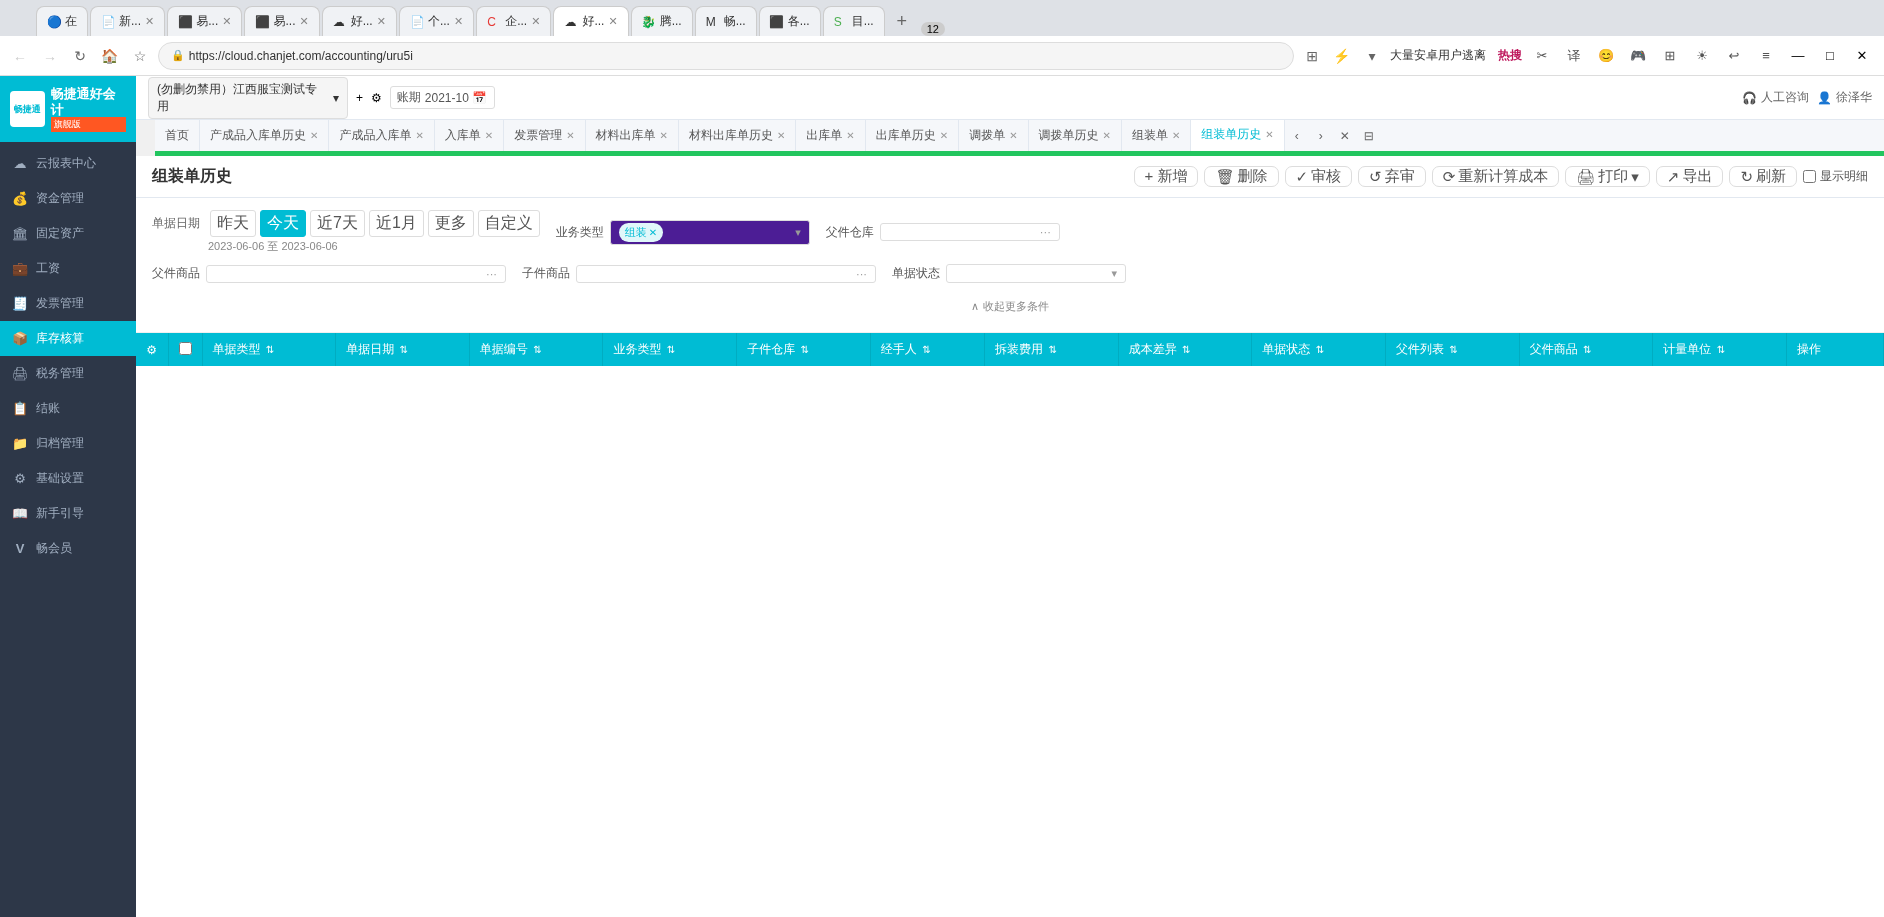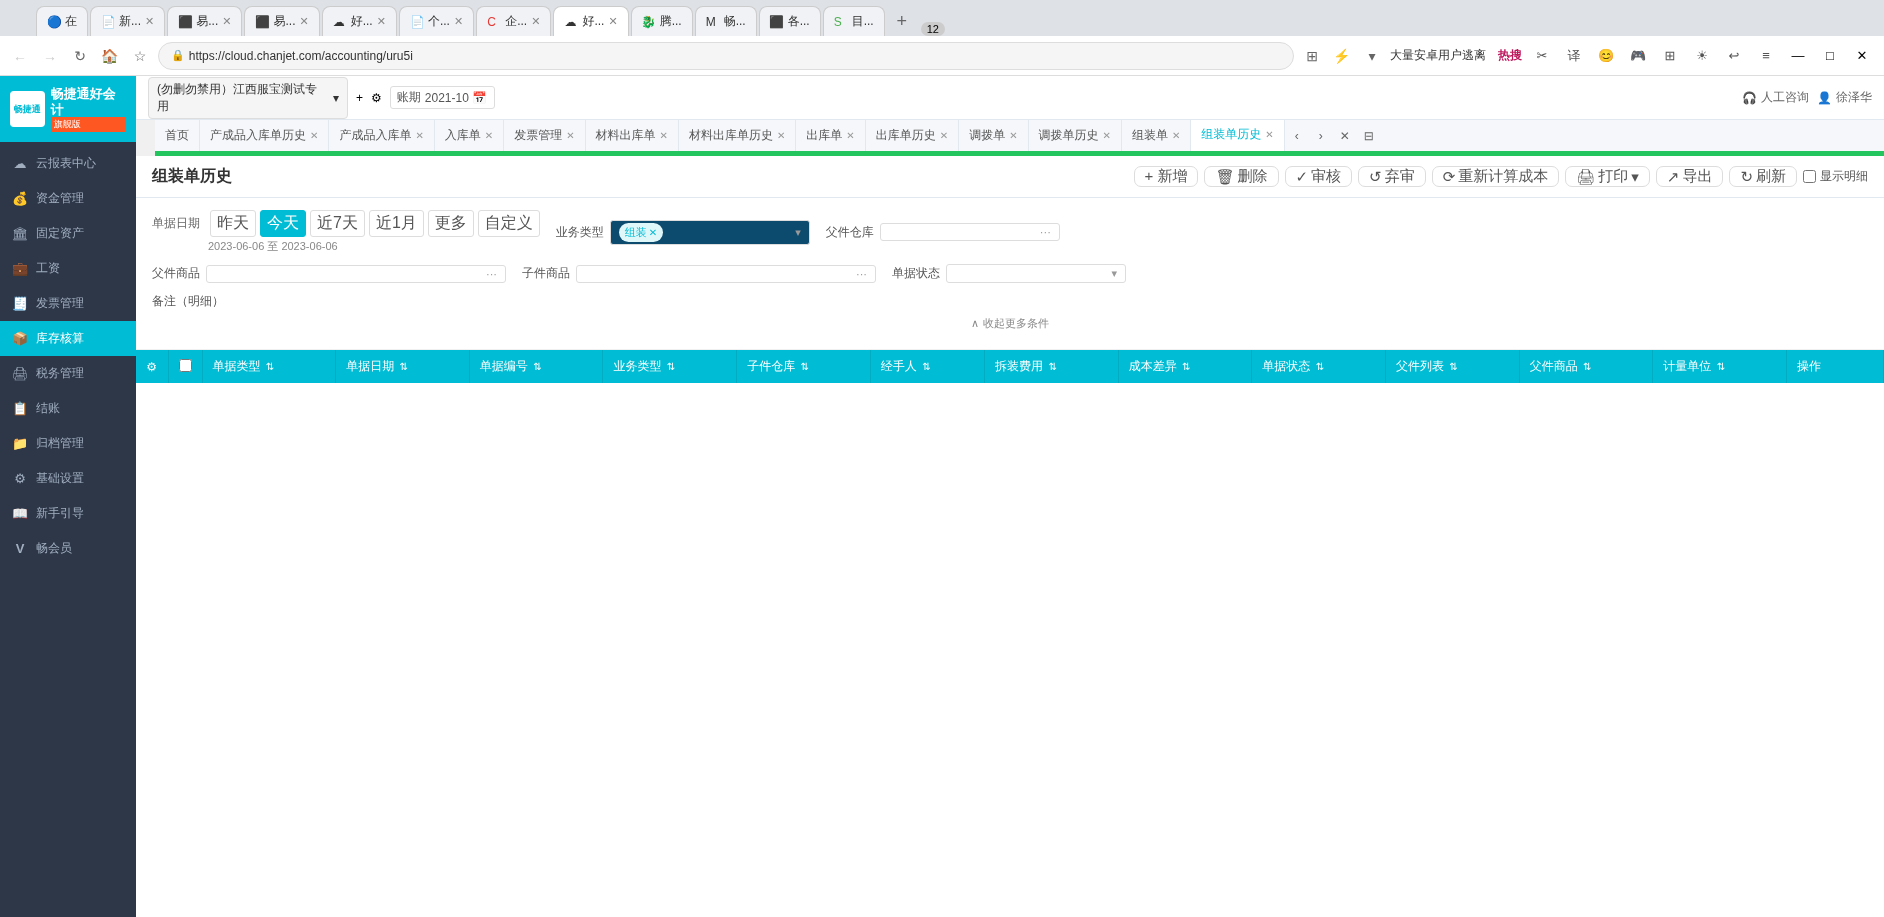--- a/index.html
+++ b/index.html
@@ -411,21 +411,21 @@
                 <button class="date-btn">近1月</button>
                 <button class="date-btn">更多</button>
                 <button class="date-btn">自定义</button>
               </div>
             </div>
             <span class="filter-date-range" style="margin-left:56px;">2023-06-06 至 2023-06-06</span>
           </div>
 
           <div class="filter-col">
             <span class="filter-col-label">业务类型</span>
-            <div style="display:flex;align-items:center;gap:4px;border:1px solid #ddd;border-radius:3px;padding:2px 8px;min-width:200px;background:#0c4a6e;">
+            <div style="display:flex;align-items:center;gap:4px;border:1px solid #ddd;border-radius:3px;padding:2px 8px;min-width:200px;background:#4c1d95;">
               <div class="filter-tag">
                 <span>组装</span>
                 <span class="filter-tag-close">✕</span>
               </div>
               <span style="margin-left:auto;color:#999;font-size:11px;">▾</span>
             </div>
           </div>
 
           <div class="filter-col">
             <span class="filter-col-label">父件仓库</span>
@@ -456,25 +456,20 @@
 
           <div class="filter-col">
             <span class="filter-col-label">单据状态</span>
             <div style="display:flex;align-items:center;border:1px solid #ddd;border-radius:3px;padding:2px 8px;width:180px;background:#fff;">
               <span style="flex:1;"></span>
               <span style="color:#999;font-size:11px;">▾</span>
             </div>
           </div>
         </div>
 
-        <div class="filter-row" style="margin-bottom:0;">
-          <div class="filter-col">
-            <span class="filter-col-label">备注（明细）</span>
-          </div>
-        </div>
 
         <div class="collapse-bar">
           <span>∧</span>
           <span>收起更多条件</span>
         </div>
       </div>
 
       <div class="table-container">
         <table class="data-table">
           <thead>

